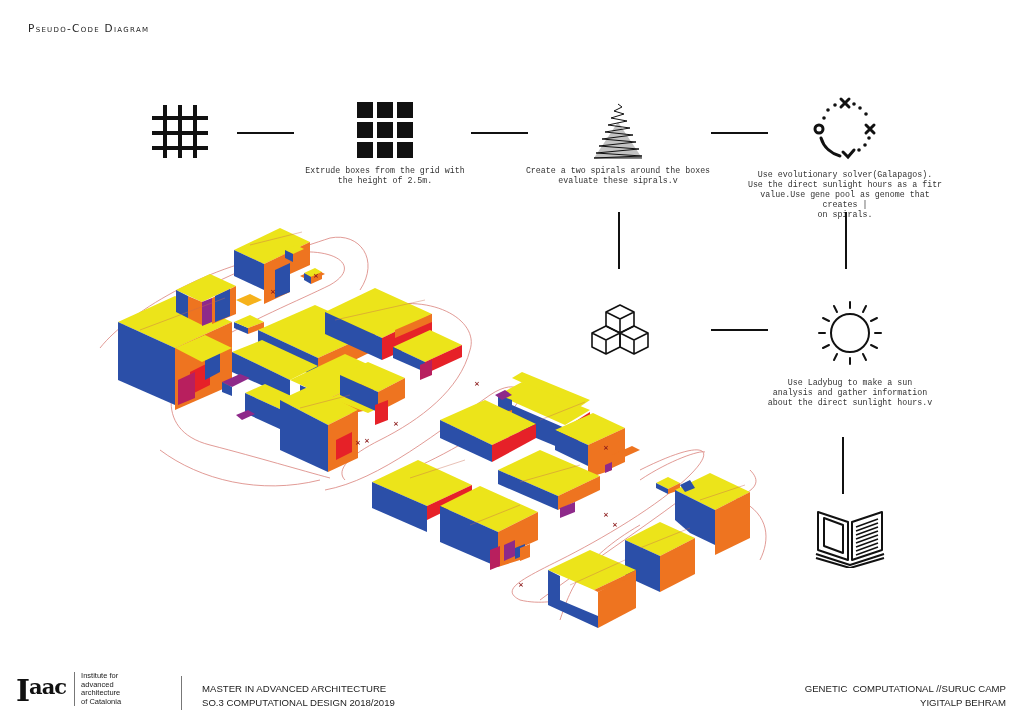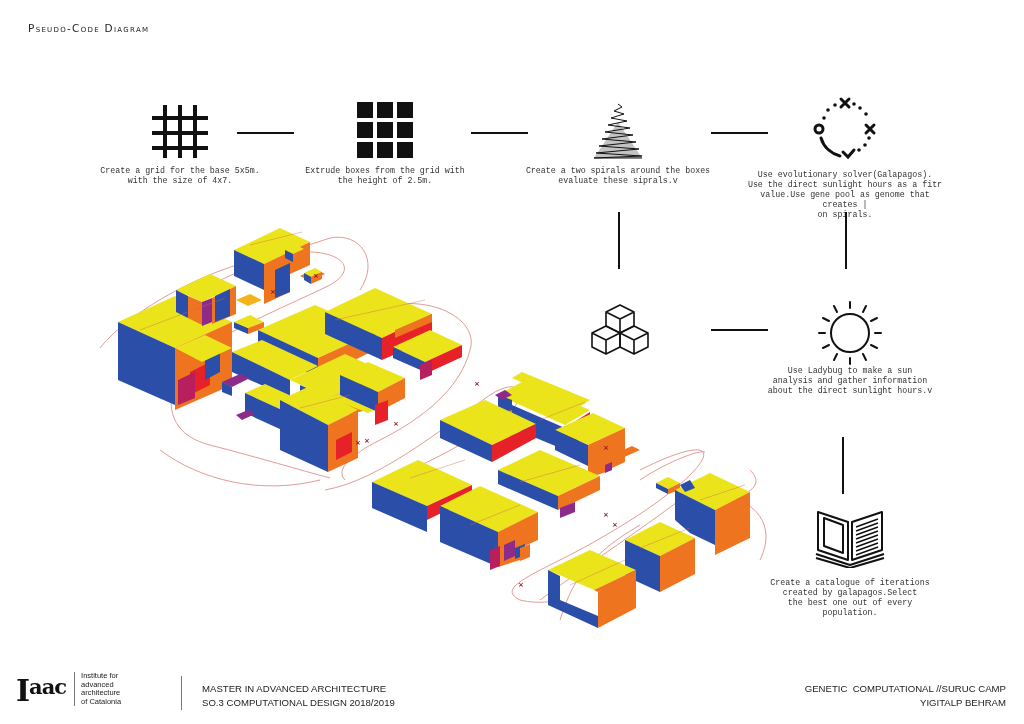--- a/index.html
+++ b/index.html
@@ -227,22 +227,20 @@
   <svg class="icon" width="60" height="60" viewBox="0 0 60 60">
     <g stroke="#111" stroke-width="4">
       <line x1="15" y1="5" x2="15" y2="58"></line>
         <line x1="30" y1="5" x2="30" y2="58"></line>
         <line x1="45" y1="5" x2="45" y2="58"></line>
       <line x1="2" y1="18" x2="58" y2="18"></line>
         <line x1="2" y1="33" x2="58" y2="33"></line>
         <line x1="2" y1="48" x2="58" y2="48"></line>
     </g>
   </svg>
-  <div class="caption">Create a grid for the base 5x5m.
-with the size of 4x7.</div>
 </div>
 
 <div class="step" style="left:300px; top:100px; width:170px;">
   <svg class="icon" width="60" height="60" viewBox="0 0 60 60">
     <g fill="#111">
       <rect x="2" y="2" width="16" height="16"></rect>
         <rect x="22" y="2" width="16" height="16"></rect>
         <rect x="42" y="2" width="16" height="16"></rect>
       <rect x="2" y="22" width="16" height="16"></rect>
         <rect x="22" y="22" width="16" height="16"></rect>
@@ -315,21 +313,21 @@
       <line x1="19" y1="6" x2="22" y2="12"></line>
         <line x1="51" y1="6" x2="48" y2="12"></line>
       <line x1="19" y1="60" x2="22" y2="54"></line>
         <line x1="51" y1="60" x2="48" y2="54"></line>
       <line x1="8" y1="18" x2="14" y2="21"></line>
         <line x1="62" y1="18" x2="56" y2="21"></line>
       <line x1="8" y1="48" x2="14" y2="45"></line>
         <line x1="62" y1="48" x2="56" y2="45"></line>
     </g>
   </svg>
-  <div class="caption" style="margin-top:0;">Use Ladybug to make a sun
+  <div class="caption" style="margin-top:12px;">Use Ladybug to make a sun
 analysis and gather information
 about the direct sunlight hours.v</div>
 </div>
 
 <div class="step" style="left:750px; top:508px; width:200px;">
   <svg class="icon" width="76" height="60" viewBox="0 0 76 60">
     <g stroke="#111" stroke-width="2" fill="none" stroke-linejoin="round">
       <path d="M6,4 L36,14 L36,52 L6,42 Z"></path>
       <path d="M12,10 L31,17 L31,45 L12,38 Z"></path>
       <path d="M40,14 L70,4 L70,42 L40,52 Z"></path>
@@ -340,24 +338,20 @@
       <line x1="44" y1="19" x2="66" y2="11"></line>
         <line x1="44" y1="23" x2="66" y2="15"></line>
       <line x1="44" y1="27" x2="66" y2="19"></line>
         <line x1="44" y1="31" x2="66" y2="23"></line>
       <line x1="44" y1="35" x2="66" y2="27"></line>
         <line x1="44" y1="39" x2="66" y2="31"></line>
       <line x1="44" y1="43" x2="66" y2="35"></line>
         <line x1="44" y1="47" x2="66" y2="39"></line>
     </g>
   </svg>
-  <div class="caption" style="margin-top:10px;">Create a catalogue of iterations
-created by galapagos.Select
-the best one out of every
-population.</div>
 </div>
 
 <div class="connector h" style="left:237px; top:132px; width:57px;"></div>
 <div class="connector h" style="left:471px; top:132px; width:57px;"></div>
 <div class="connector h" style="left:711px; top:132px; width:57px;"></div>
 <div class="connector v" style="left:618px; top:212px; height:57px;"></div>
 <div class="connector v" style="left:845px; top:212px; height:57px;"></div>
 <div class="connector h" style="left:711px; top:329px; width:57px;"></div>
 <div class="connector v" style="left:842px; top:437px; height:57px;"></div>
 

